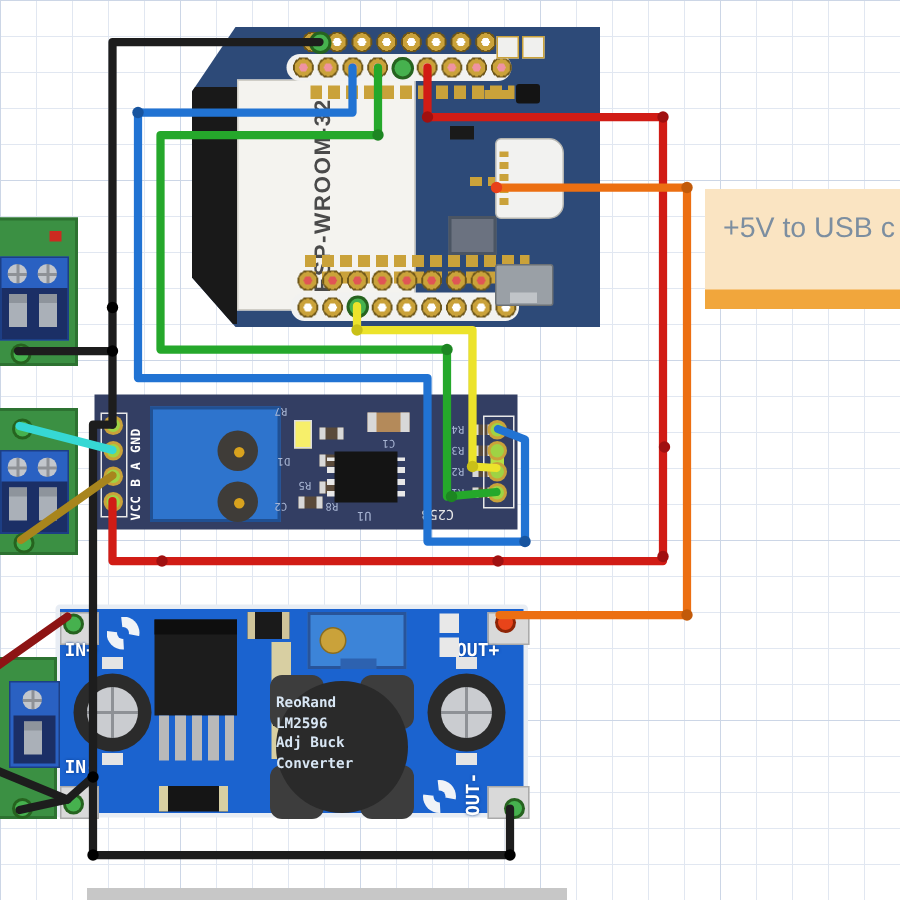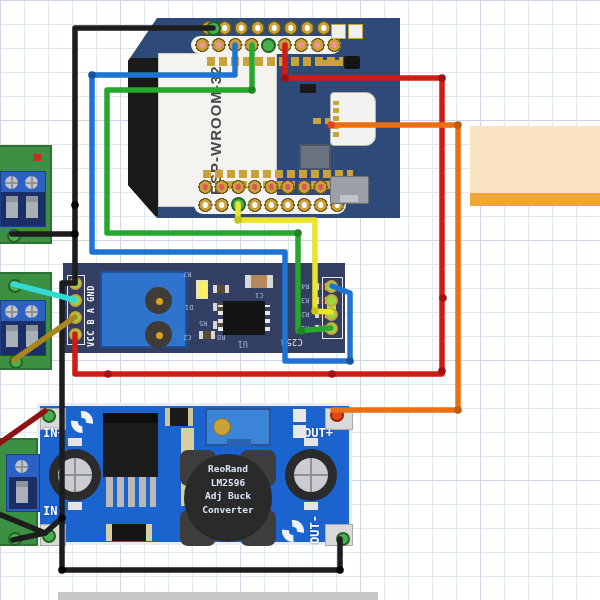--- a/index.html
+++ b/index.html
@@ -35,20 +35,21 @@
   .smd{position:absolute;background:#5a4a3a;border-left:4px solid #d8d8d8;border-right:4px solid #d8d8d8;box-sizing:border-box;}
   svg.wires{position:absolute;left:0;top:0;z-index:40;pointer-events:none;}
   svg.wires polyline{pointer-events:stroke;}
 </style>
 </head>
 <body>
 
 <div class="stage">
 
   <div class="abs" style="left:470px;top:126px;width:140px;height:80px;background:#fae4c2;z-index:5;overflow:hidden;">
+    <div style="position:absolute;left:12px;top:16px;font-size:19px;color:#7c8ea0;white-space:nowrap;">+5V to USB c</div>
     <div style="position:absolute;left:0;bottom:0;width:100%;height:13px;background:#f1a63c;"></div>
   </div>
 
   <div class="abs esp" style="left:95px;top:18px;width:315px;height:200px;z-index:10;">
     <div class="abs" style="left:31px;top:40px;width:32px;height:158px;background:#191919;"></div>
     <div class="abs" style="left:63px;top:35px;width:117px;height:152px;background:#f4f3ef;border:1px solid #cfcdc6;">
       <div class="vtext" style="position:absolute;left:48px;top:8px;height:136px;font-size:15px;font-weight:bold;color:#4a4a4a;letter-spacing:1px;text-align:center;">ESP-WROOM-32</div>
     </div>
 
     <div class="abs goldstrip" style="left:112px;top:39px;width:136px;height:9px;"></div>
@@ -179,21 +180,21 @@
     </div>
 
     <div class="abs" style="left:253px;top:3px;width:13px;height:13px;background:#e8e8e8;"></div>
     <div class="abs" style="left:253px;top:19px;width:13px;height:13px;background:#e8e8e8;"></div>
 
     <div class="abs" style="left:140px;top:44px;width:36px;height:36px;border-radius:8px;background:#3d3d3d;"></div>
     <div class="abs" style="left:200px;top:44px;width:36px;height:36px;border-radius:8px;background:#3d3d3d;"></div>
     <div class="abs" style="left:140px;top:104px;width:36px;height:36px;border-radius:8px;background:#3d3d3d;"></div>
     <div class="abs" style="left:200px;top:104px;width:36px;height:36px;border-radius:8px;background:#3d3d3d;"></div>
     <div class="abs" style="left:144px;top:48px;width:88px;height:88px;border-radius:50%;background:#2a2a2a;"></div>
-    <div class="abs" style="left:144px;top:56px;width:88px;text-align:center;font-family:'DejaVu Sans Mono',monospace;font-size:9.5px;font-weight:bold;color:#d8e6f4;line-height:13.5px;">
+    <div class="abs" style="left:144px;top:56px;width:88px;font-family:'DejaVu Sans Mono',monospace;font-size:9.5px;font-weight:bold;color:#d8e6f4;line-height:13.5px;">
       <div>ReoRand</div>
       <div>LM2596</div>
       <div>Adj Buck</div>
       <div>Converter</div>
     </div>
   </div>
 
   <div class="abs gb" style="left:-28px;top:145px;width:80px;height:99px;z-index:10;">
     <div class="abs" style="left:59px;top:7px;width:8px;height:7px;background:#cc2a20;"></div>
     <div class="abs" style="left:26px;top:24px;width:44px;height:54px;background:#2a61c2;border:1px solid #1c3f85;">

